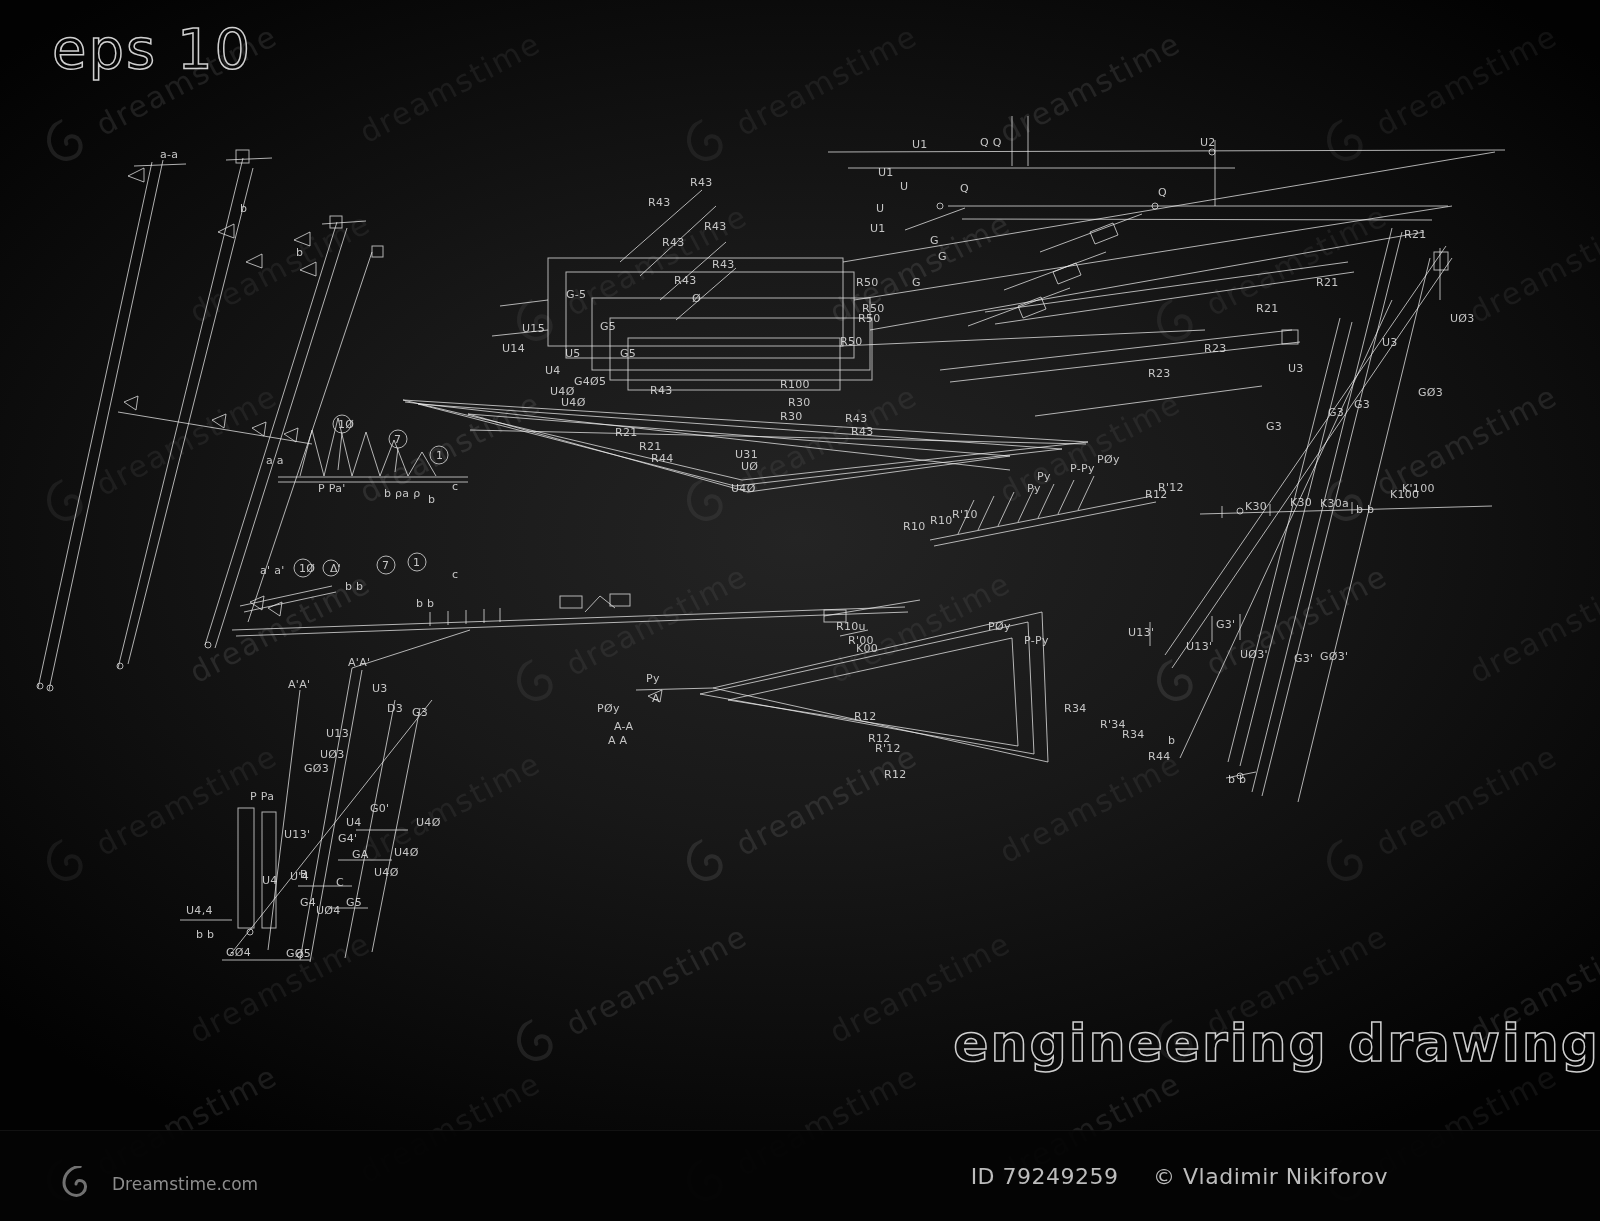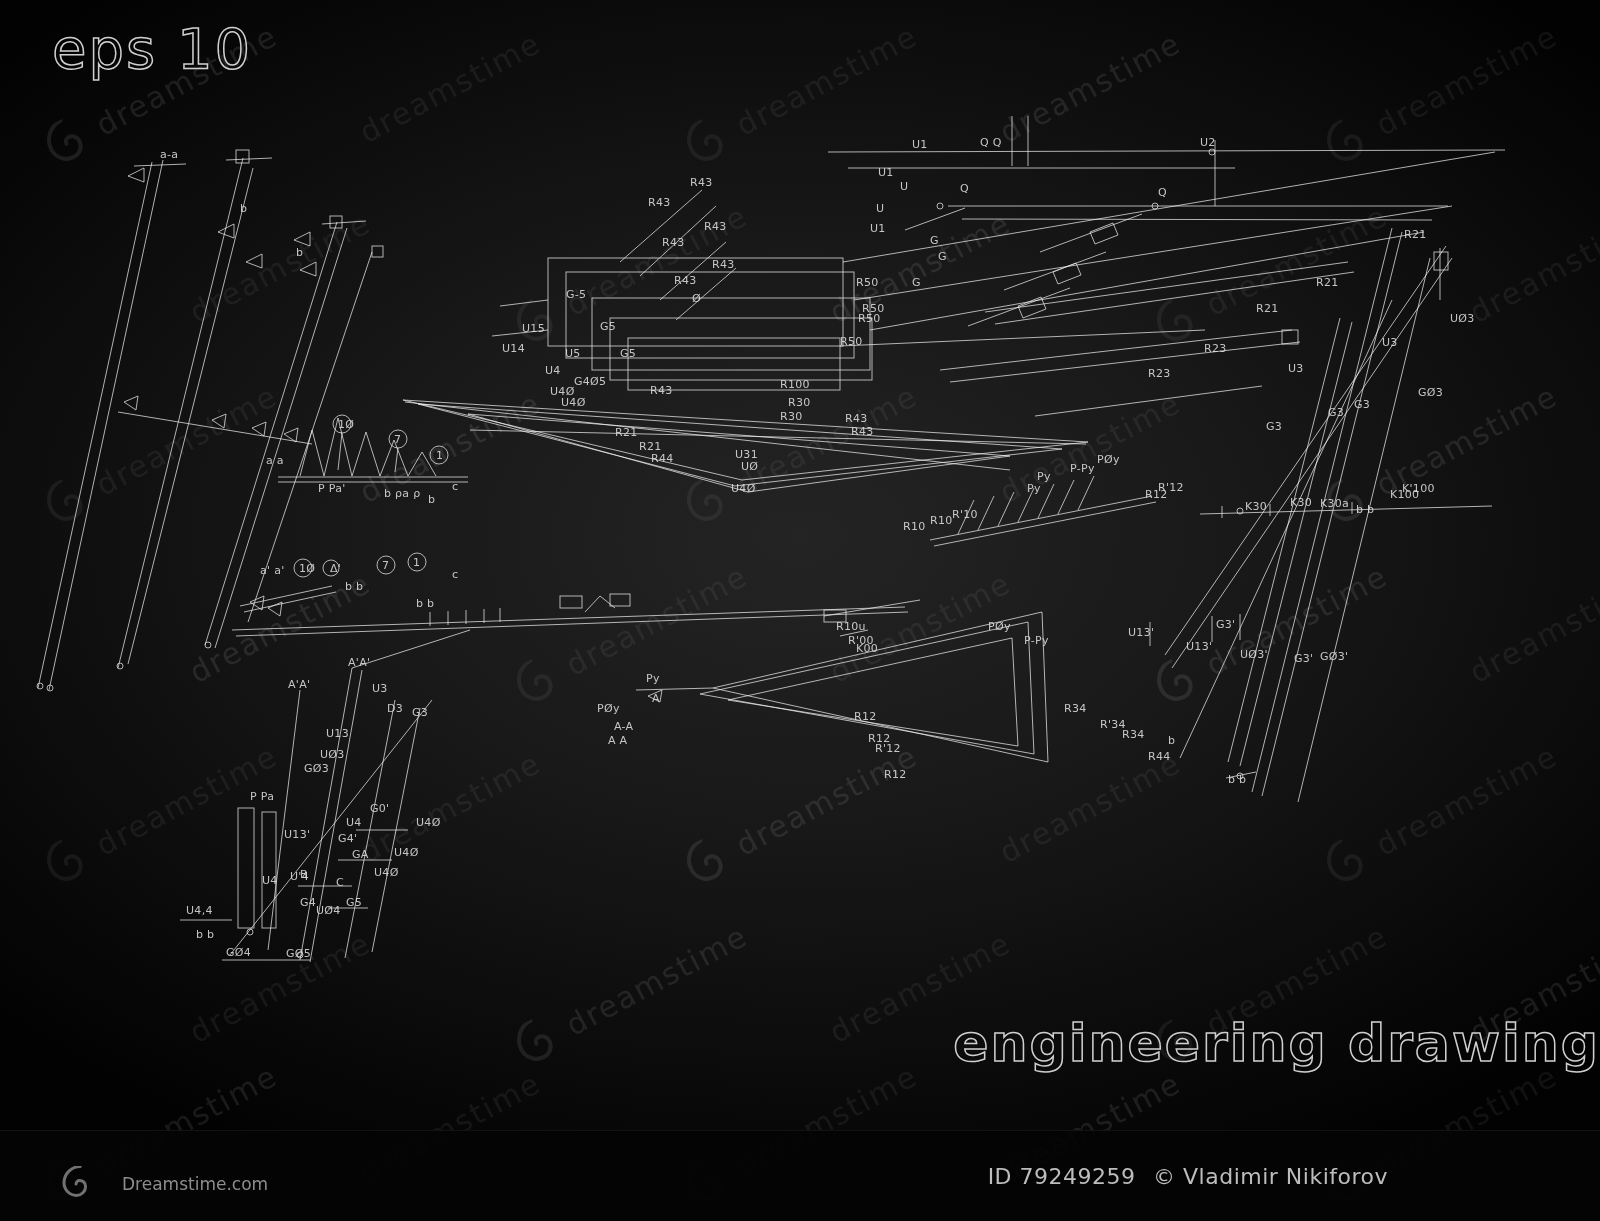--- a/index.html
+++ b/index.html
@@ -56,25 +56,25 @@
   }
   #bottom-bar {
     position: absolute; left: 0; right: 0; bottom: 0; height: 91px;
     background: rgba(4,4,4,0.93);
     border-top: 1px solid rgba(255,255,255,0.06);
     display: flex; align-items: center; justify-content: space-between;
     box-sizing: border-box;
     padding: 0 212px 0 58px;
     z-index: 6;
   }
-  .bar-left { display: flex; align-items: center; gap: 28px; color: #8d8d8d; font-size: 17px; margin-top: 16px; }
+  .bar-left { display: flex; align-items: center; gap: 18px; color: #8d8d8d; font-size: 17px; margin-top: 16px; }
   .bar-left .wm-spiral { width: 36px; height: 36px; opacity: 0.8; }
   .bar-left .wm-spiral path { stroke: #8d8d8d; stroke-width: 5; }
   .bar-right { color: #bdbdbd; font-size: 22px; letter-spacing: 0.5px; }
-  .bar-right span { margin-left: 10px; }
+  .bar-right span { margin-left: 27px; }
   .bar-right span:first-child { margin-left: 12px; }
 </style>
 </head>
 <body>
 
 <div id="watermarks">
     <div class="wm" style="left: 30px; top: 70px; opacity: 0.09;">
       <svg class="wm-spiral" viewBox="-30 -30 60 60">
         <path d="M0,0 a6,6 0 0 1 6,-6 a10,10 0 0 1 10,10 a15,15 0 0 1 -15,15 a21,21 0 0 1 -21,-21 a27,27 0 0 1 27,-27"></path>
       </svg>

